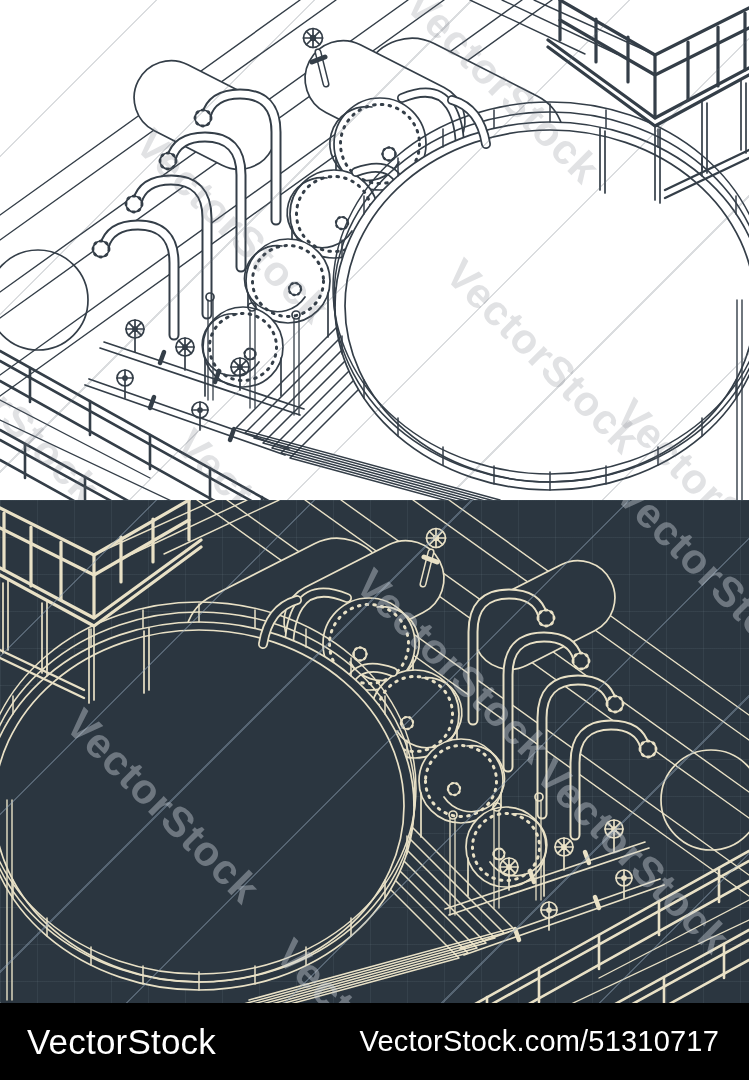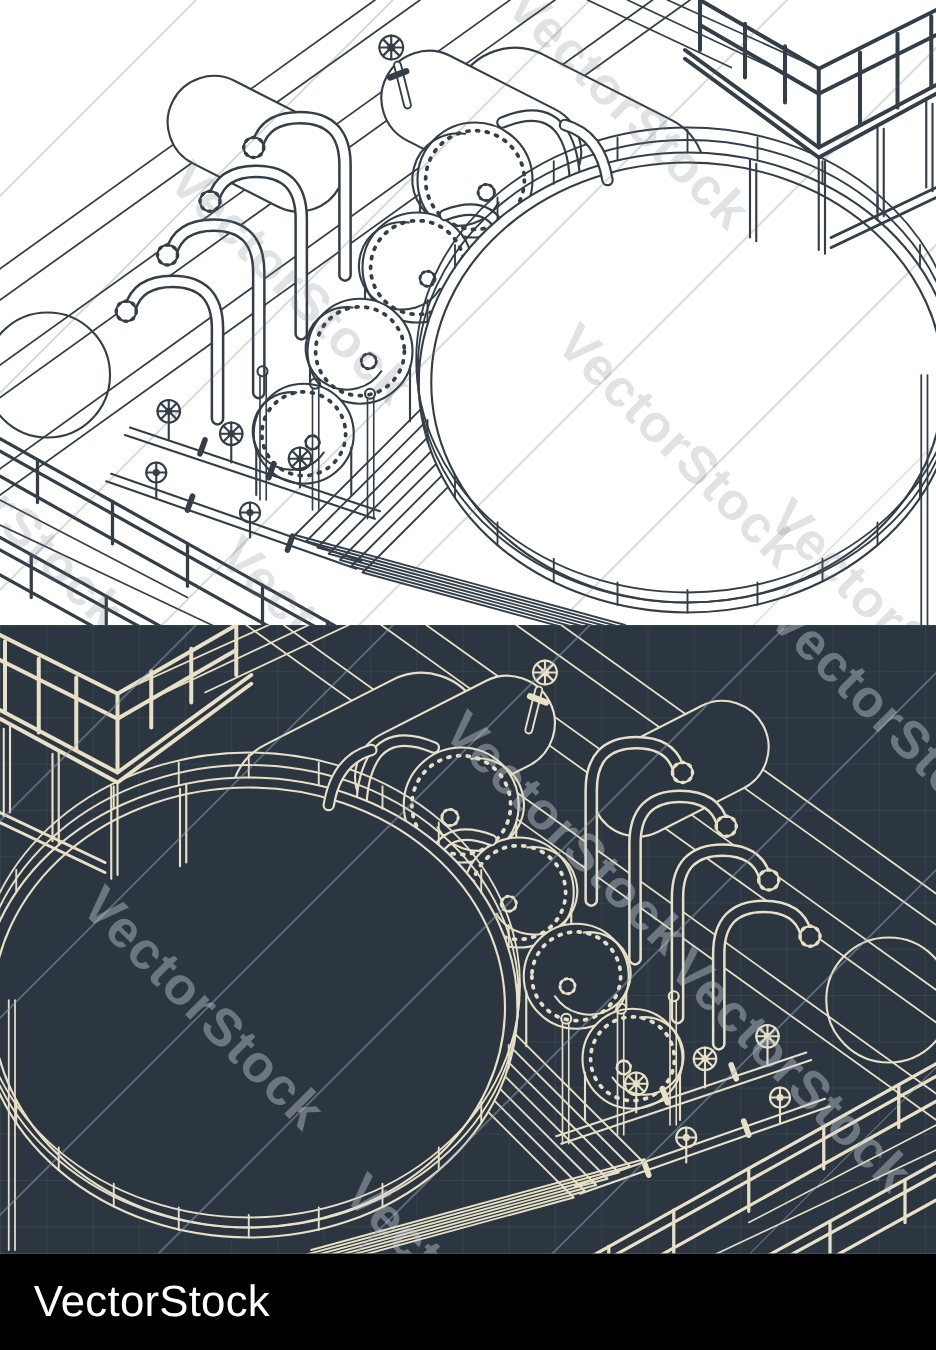--- a/index.html
+++ b/index.html
@@ -222,15 +222,16 @@
     <div class="wm" style="left:380px;top:60px">VectorStock</div>
     <div class="wm" style="left:90px;top:200px">VectorStock</div>
     <div class="wm" style="left:-60px;top:420px">VectorStock</div>
     <div class="wm" style="left:560px;top:250px">VectorStock</div>
     <div class="wm" style="left:300px;top:430px">VectorStock</div>
     <div class="wm" style="left:640px;top:-30px">VectorStock</div>
   </div>
 
   <div id="footer-bar">
     <span id="footer-logo">VectorStock</span>
+    <span id="footer-url">VectorStock.com/51310717</span>
   </div>
 
 </div>
 
 </body></html>

